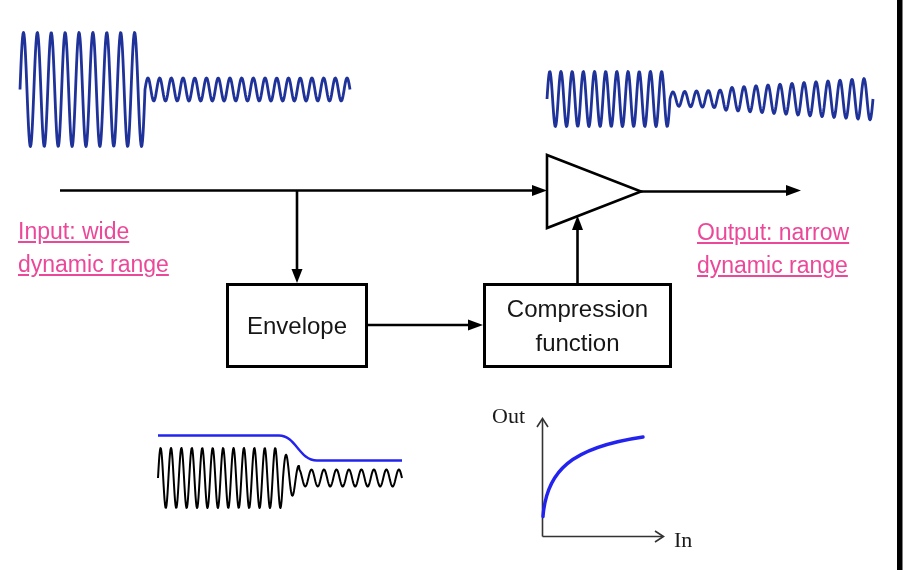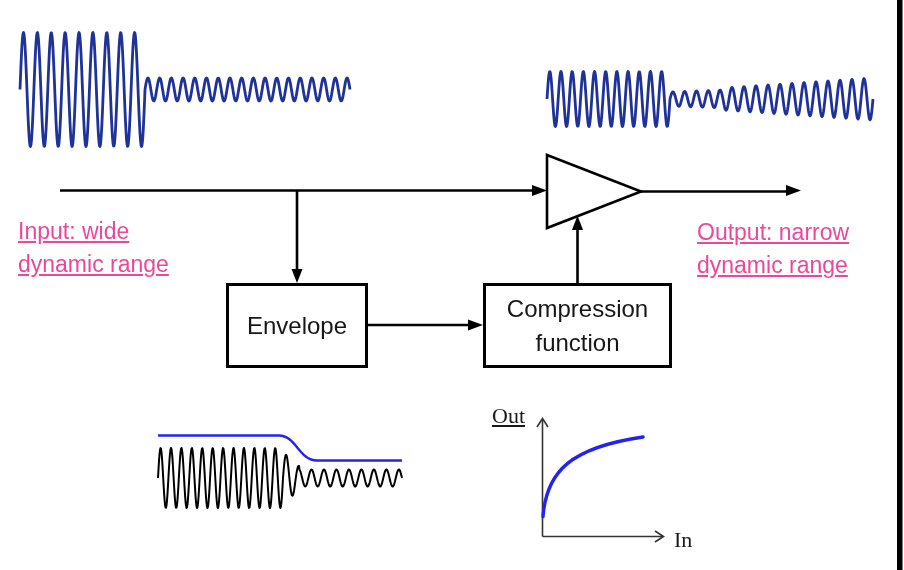--- a/index.html
+++ b/index.html
@@ -78,16 +78,16 @@
 
   <div class="block-box" style="left:226px;top:283px;width:142px;height:85px;">
     <span>Envelope</span>
   </div>
 
   <div class="block-box" style="left:483px;top:283px;width:189px;height:85px;">
     <span>Compression</span>
     <span>function</span>
   </div>
 
-  <div class="axis-label" style="left:492px;top:403px;text-decoration:underline;">Out</div>
+  <div class="axis-label" style="left:492px;top:403px;">Out</div>
   <div class="axis-label" style="left:674px;top:527px;">In</div>
 
 </div>
 
 </body></html>

